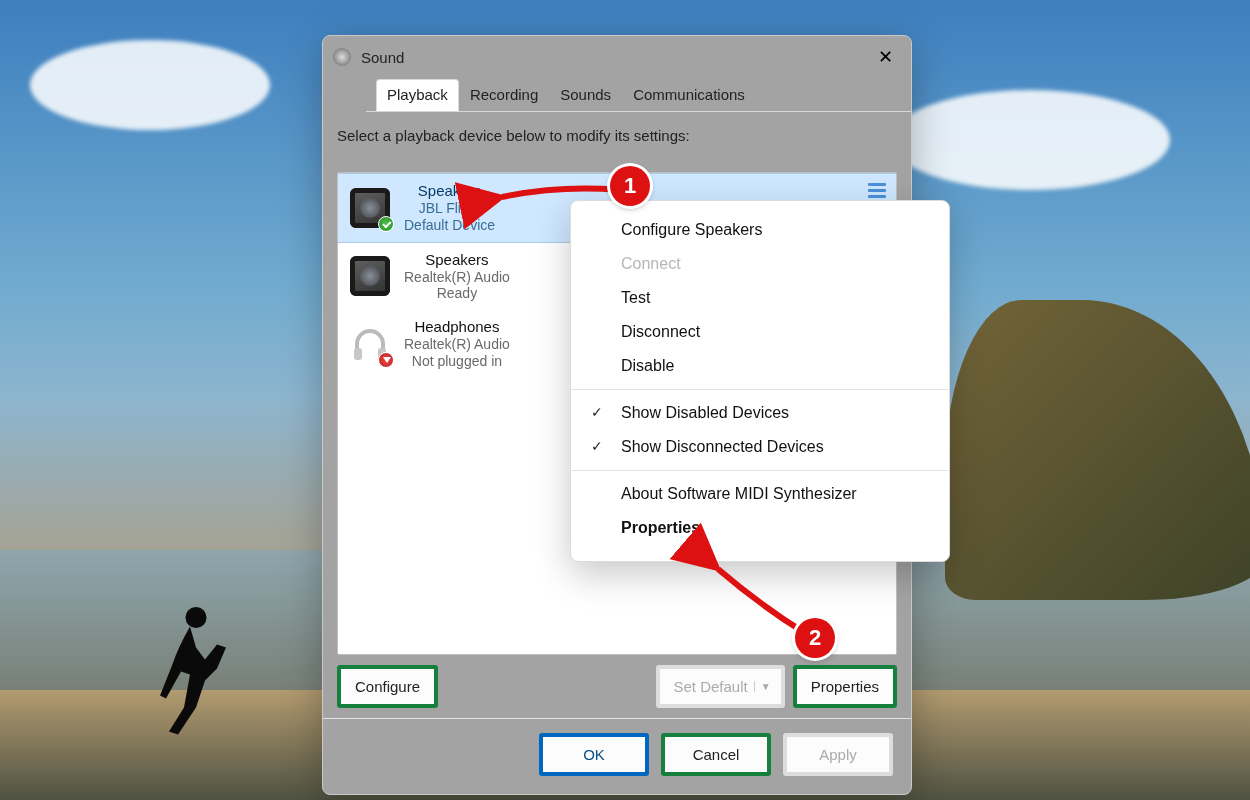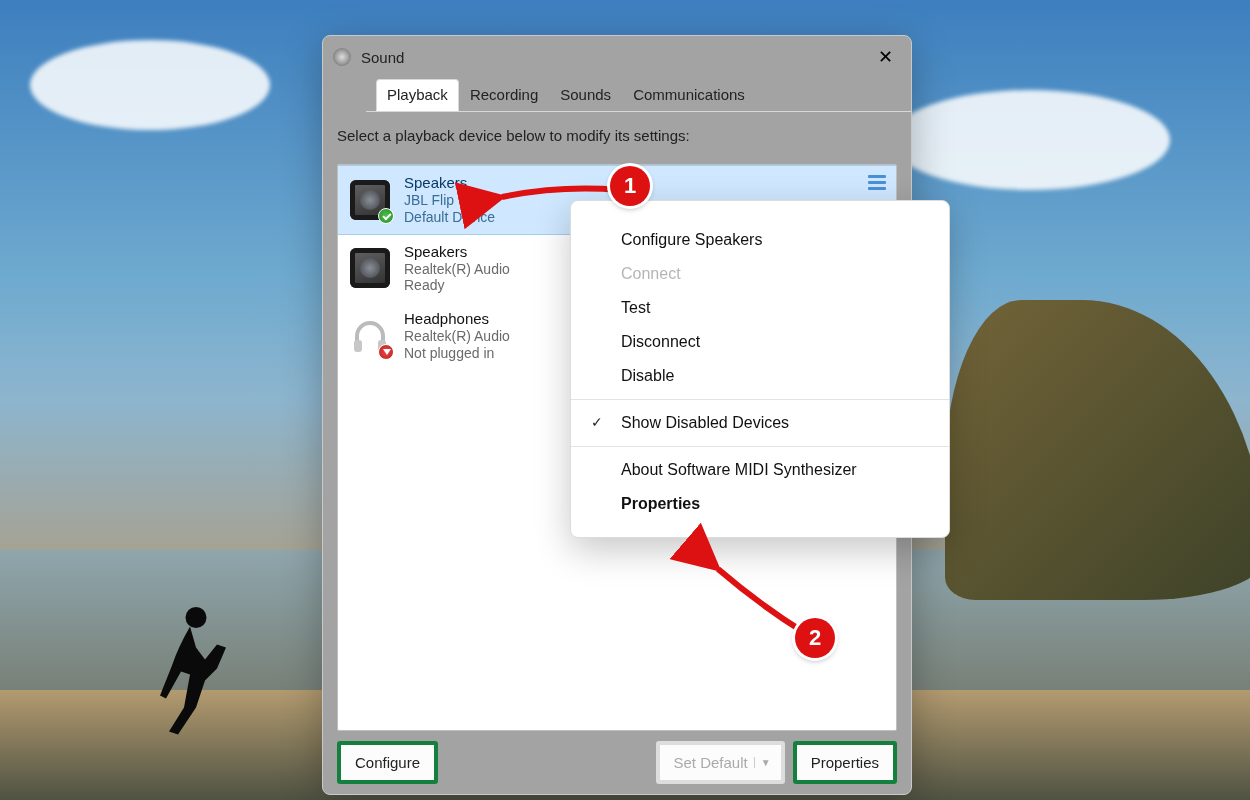--- a/index.html
+++ b/index.html
@@ -32,35 +32,35 @@
   .titlebar .t-icon { width:18px; height:18px; border-radius:50%; background:radial-gradient(#ddd,#999 55%,#555); margin-right:10px; }
   .titlebar .title { font-size:15px; color:#222; }
   .titlebar .spacer { flex:1; }
   .titlebar .close { font-size:18px; padding:2px 8px; cursor:pointer; }
 
   .tabs { display:flex; padding:0 10px; border-bottom:1px solid #d8d8d8; position:relative; top:1px;margin-left:43px; }
   .tab { padding:6px 10px 7px; font-size:15px; color:#222; border:1px solid transparent; cursor:pointer; }
   .tab.active { background:#fff; border:1px solid #d8d8d8; border-bottom-color:#fff; border-radius:4px 4px 0 0; }
 
   .content { flex:1; padding:14px 14px 8px; display:flex; flex-direction:column; }
-  .hint { font-size:15px; margin:2px 0 20px 0; color:#222; }
+  .hint { font-size:15px; margin:2px 0 28px 0; color:#222; }
 
   .device-list { border:1px solid #bfbfbf; flex:1; background:#fff; border-radius:2px; overflow:visible; position:relative; }
   .device { display:flex; align-items:center; padding:8px 12px; gap:14px; }
   .device.selected { background:#cfe8ff; border-top:1px solid #a6cdeb; border-bottom:1px solid #a6cdeb; }
   .dev-icon { width:40px; height:40px; flex-shrink:0; position:relative; }
   .icon-speaker { border-radius:6px; background:linear-gradient(160deg,#666,#2c2c2c); box-shadow:inset 0 0 0 5px #1a1a1a; }
   .icon-speaker::after { content:""; position:absolute; inset:10px; border-radius:50%; background:radial-gradient(#8a8f96,#3e4247); }
   .icon-headphones svg { width:100%; height:100%; }
   .badge { position:absolute; right:-4px; bottom:-4px; width:16px; height:16px; border-radius:50%; border:1.5px solid #fff; }
   .badge.green { background:radial-gradient(#4cc24c,#2a8a2a); }
   .badge.green::after { content:""; position:absolute; left:4px; top:7px; width:3px; height:6px; border-right:2px solid #fff; border-bottom:2px solid #fff; transform:rotate(45deg) translate(-2px,-4px); }
   .badge.red { background:radial-gradient(#e44,#b22); }
   .badge.red::after { content:""; position:absolute; left:4px; top:4px; border-left:4px solid transparent; border-right:4px solid transparent; border-top:6px solid #fff; }
-  .dev-txt { line-height:1.2; }
+  .dev-txt { line-height:1.2;text-align:center; }
   .d-name { font-size:15px; color:#111; }
   .d-sub  { font-size:14px; color:#6a6a6a; }
   .selected .d-name { color:#083a66; }
   .selected .d-sub  { color:#3a6d95; }
 
   .hamburger { position:absolute; right:10px; top:10px; display:flex; flex-direction:column; gap:3px; }
   .hamburger span { display:block; width:18px; height:3px; background:#4a90d9; border-radius:1px; }
 
   .btn-row { display:flex; gap:8px; padding:10px 0 2px; }
   .btn-row .grow { flex:1; }
@@ -71,21 +71,21 @@
   .btn.primary { border-color:#0067c0; color:#0b4f8b; }
 
   .footer { border-top:1px solid #e2e2e2; display:flex; gap:12px; padding:14px 18px 18px; justify-content:flex-end; }
   .footer .btn { width:110px; text-align:center; }
 
   
   .ctx {
     position:absolute; left:570px; top:200px; width:380px;
     background:#fff; border:1px solid #dcdcdc; border-radius:8px;
     box-shadow:0 12px 36px rgba(0,0,0,0.22);
-    padding:22px 0 16px;
+    padding:12px 0 16px;
   }
   .ctx .item { padding:8px 22px 8px 50px; font-size:16px; color:#111; cursor:pointer; position:relative; }
   .ctx .item.muted { color:#b5b5b5; }
   .ctx .item.bold { font-weight:700; }
   .ctx .sep { height:1px; background:#e3e3e3; margin:6px 0; }
   .ctx .chk::before { content:"✓"; position:absolute; left:20px; font-size:14px; color:#222; }
 
   
   .anno-badge { position:absolute; width:40px; height:40px; border-radius:50%; background:#d11; color:#fff; font-size:22px; font-weight:700; display:flex; align-items:center; justify-content:center; box-shadow:0 0 0 3px #fff, 0 2px 6px rgba(0,0,0,0.4); }
   .arrow { position:absolute; overflow:visible; }
@@ -172,30 +172,36 @@
       <button class="btn">Configure</button>
       <div class="grow"></div>
       <button class="btn drop disabled">
         <span>Set Default</span>
         <span class="car">▼</span>
       </button>
       <button class="btn">Properties</button>
     </div>
   </div>
 
+  <div class="footer">
+    <button class="btn primary">OK</button>
+    <button class="btn">Cancel</button>
+    <button class="btn disabled">Apply</button>
+  </div>
 </div>
 
 <div class="ctx">
   <div class="item">Configure Speakers</div>
   <div class="item muted">Connect</div>
   <div class="item">Test</div>
   <div class="item">Disconnect</div>
   <div class="item">Disable</div>
   <div class="sep"></div>
   <div class="item chk">Show Disabled Devices</div>
+  <div class="item chk">Show Disconnected Devices</div>
   <div class="sep"></div>
   <div class="item">About Software MIDI Synthesizer</div>
   <div class="item bold">Properties</div>
 </div>
 
 <svg class="arrow" style="left:490px; top:175px; width:150px; height:40px;">
   <defs>
       <marker id="a1" viewBox="0 0 10 10" refX="1" refY="5" markerWidth="8" markerHeight="8" orient="auto">
         <path d="M10 0 L0 5 L10 10 Z" fill="#d11"></path>
       </marker>

